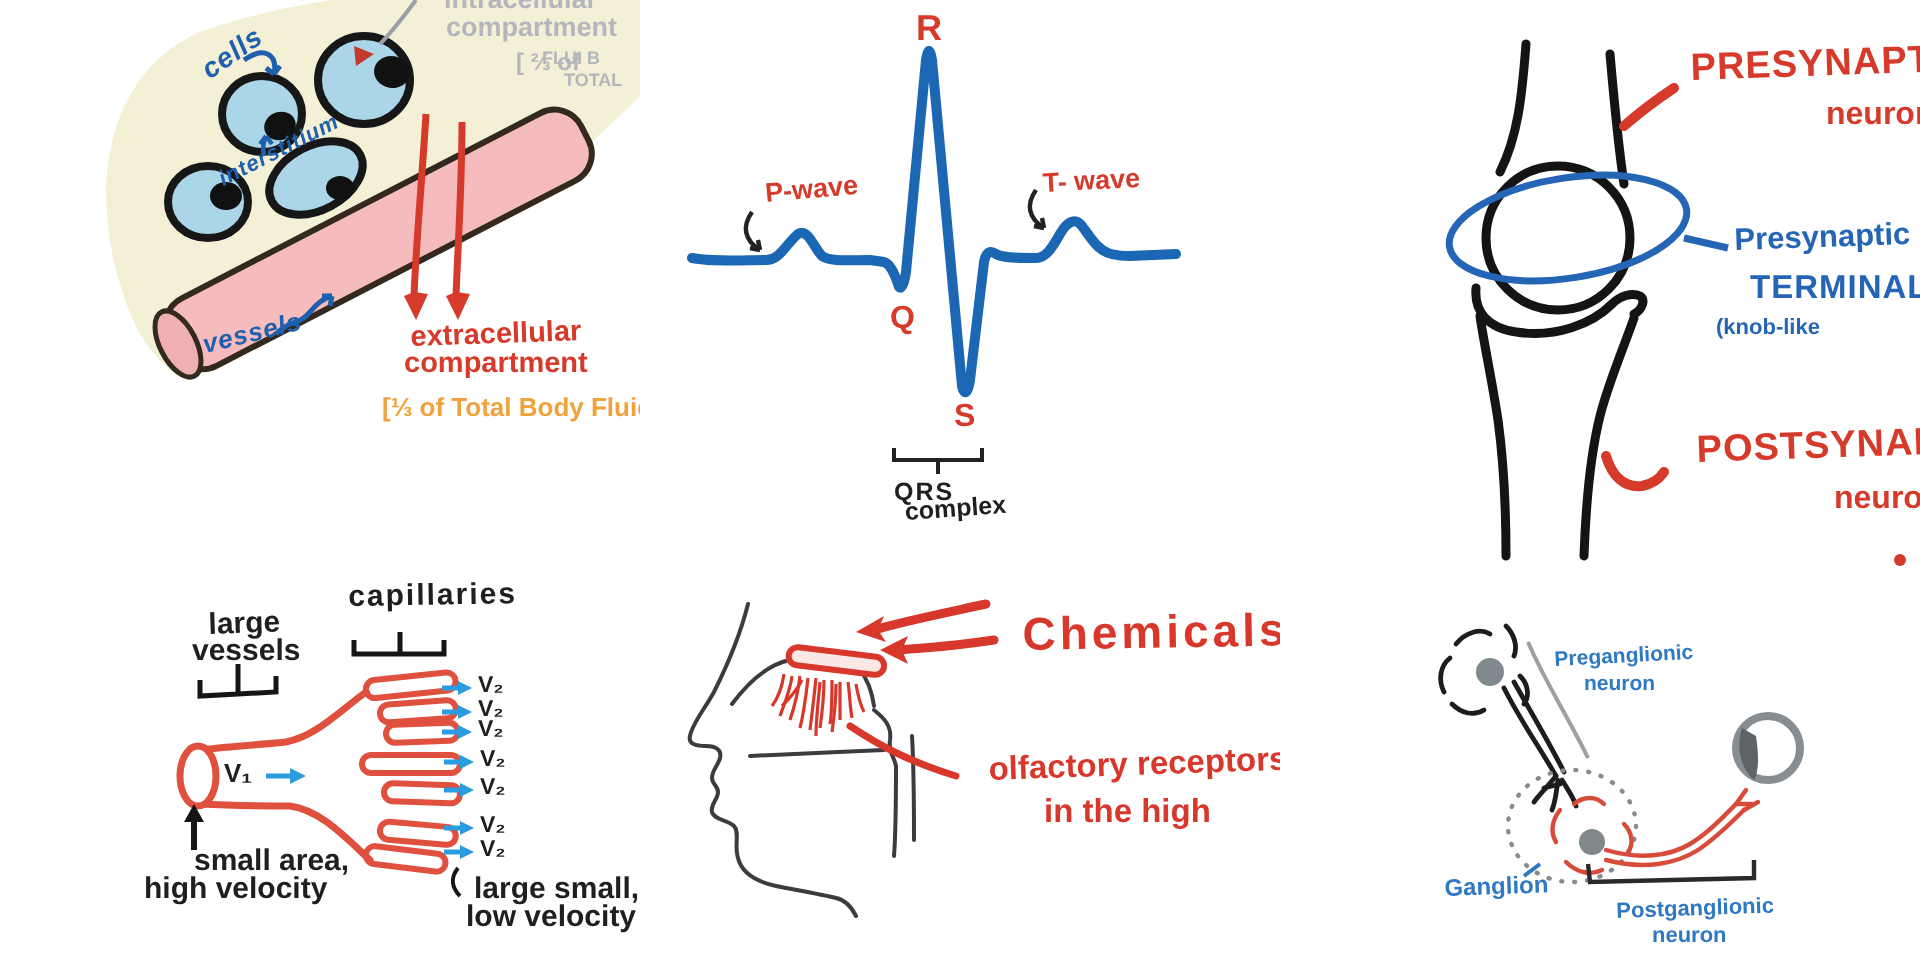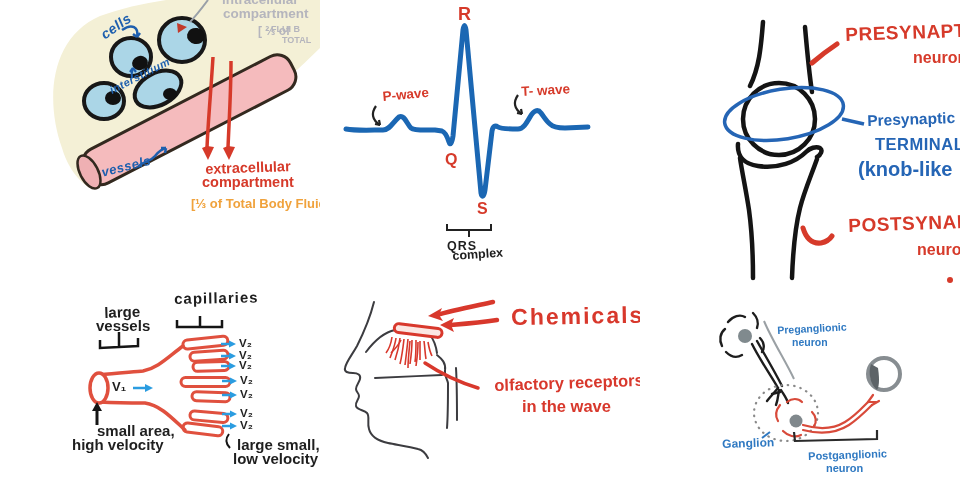--- a/index.html
+++ b/index.html
@@ -115,21 +115,21 @@
         <path d="M202,119 L224,124"></path>
       </g>
       <path fill="none" stroke="#d63a2a" stroke-width="5" stroke-linecap="round" d="M172,63 C180,56 188,50 197,44"></path>
       <path fill="none" stroke="#d63a2a" stroke-width="5" stroke-linecap="round" d="M163,228 C166,238 172,244 181,243 C186,242 190,239 192,236"></path>
       <circle cx="310" cy="280" r="3" fill="#d63a2a"></circle>
     </svg>
     <span class="lbl red caps" style="left:205px;top:25px;font-size:19px;transform:rotate(-2deg);">PRESYNAPTIC</span>
     <span class="lbl red" style="left:273px;top:50px;font-size:16px;">neuron</span>
     <span class="lbl" style="left:227px;top:113px;font-size:15.5px;color:#2565b5;transform:rotate(-2deg);">Presynaptic</span>
     <span class="lbl caps" style="left:235px;top:136px;font-size:16.5px;color:#2565b5;">TERMINAL</span>
-    <span class="lbl" style="left:218px;top:159px;font-size:20px;color:#2565b5;">(knob-like</span>
+    <span class="lbl" style="left:218px;top:159px;font-size:11px;color:#2565b5;">(knob-like</span>
     <span class="lbl red caps" style="left:208px;top:216px;font-size:19px;transform:rotate(-2deg);">POSTSYNAPTIC</span>
     <span class="lbl red" style="left:277px;top:242px;font-size:16px;">neuron</span>
   </section>
 
   <section style="left:0;top:280px;width:320px;height:200px;">
     <svg width="320" height="200" viewBox="0 0 320 200">
       <g fill="none" stroke="#e0503e" stroke-width="3.5" stroke-linecap="round">
         <path d="M100,95 C115,93 135,92 143,91 C158,88 168,77 183,66"></path>
         <path d="M100,122 C118,123 135,123 145,123 C160,125 172,138 185,150"></path>
         <ellipse cx="99" cy="108" rx="9" ry="15" fill="#ffffff"></ellipse>
@@ -217,21 +217,21 @@
       <g fill="#d8382c" stroke="#d8382c" stroke-width="4.5" stroke-linecap="round">
         <path fill="none" d="M163,22 C140,27 120,31 107,35"></path>
         <path stroke="none" d="M112,28 l-14,8 15,5 -4,-6 z"></path>
         <path fill="none" d="M167,40 C148,43 132,44 119,45"></path>
         <path stroke="none" d="M124,38 l-14,7 14,7 -3,-7 z"></path>
       </g>
       <path fill="none" stroke="#d8382c" stroke-width="3.5" stroke-linecap="round" d="M95,83 C110,93 125,101 148,108"></path>
     </svg>
     <span class="lbl red" style="left:181px;top:26px;font-size:23px;letter-spacing:2px;transform:rotate(-1deg);color:#d8382c;">Chemicals</span>
     <span class="lbl red" style="left:164px;top:97px;font-size:16.5px;transform:rotate(-2deg);color:#d8382c;">olfactory receptors</span>
-    <span class="lbl red" style="left:192px;top:118px;font-size:16.5px;color:#d8382c;">in the wave</span>
+    <span class="lbl red" style="left:192px;top:118px;font-size:16.5px;color:#d8382c;">in the high</span>
   </section>
 
   <section style="left:640px;top:300px;width:320px;height:180px;">
     <svg width="320" height="180" viewBox="0 0 320 180">
       <path fill="none" stroke="#9aa0a4" stroke-width="2" d="M124,21 C132,40 146,62 154,79"></path>
       <g fill="none" stroke="#1d1d1d" stroke-width="2.4" stroke-linecap="round">
         <path d="M88,22 C93,16 100,14 105,17"></path>
         <path d="M113,13 C117,17 119,23 117,28"></path>
         <path d="M85,29 C80,33 79,40 82,46"></path>
         <path d="M86,52 C91,57 97,58 102,55"></path>

